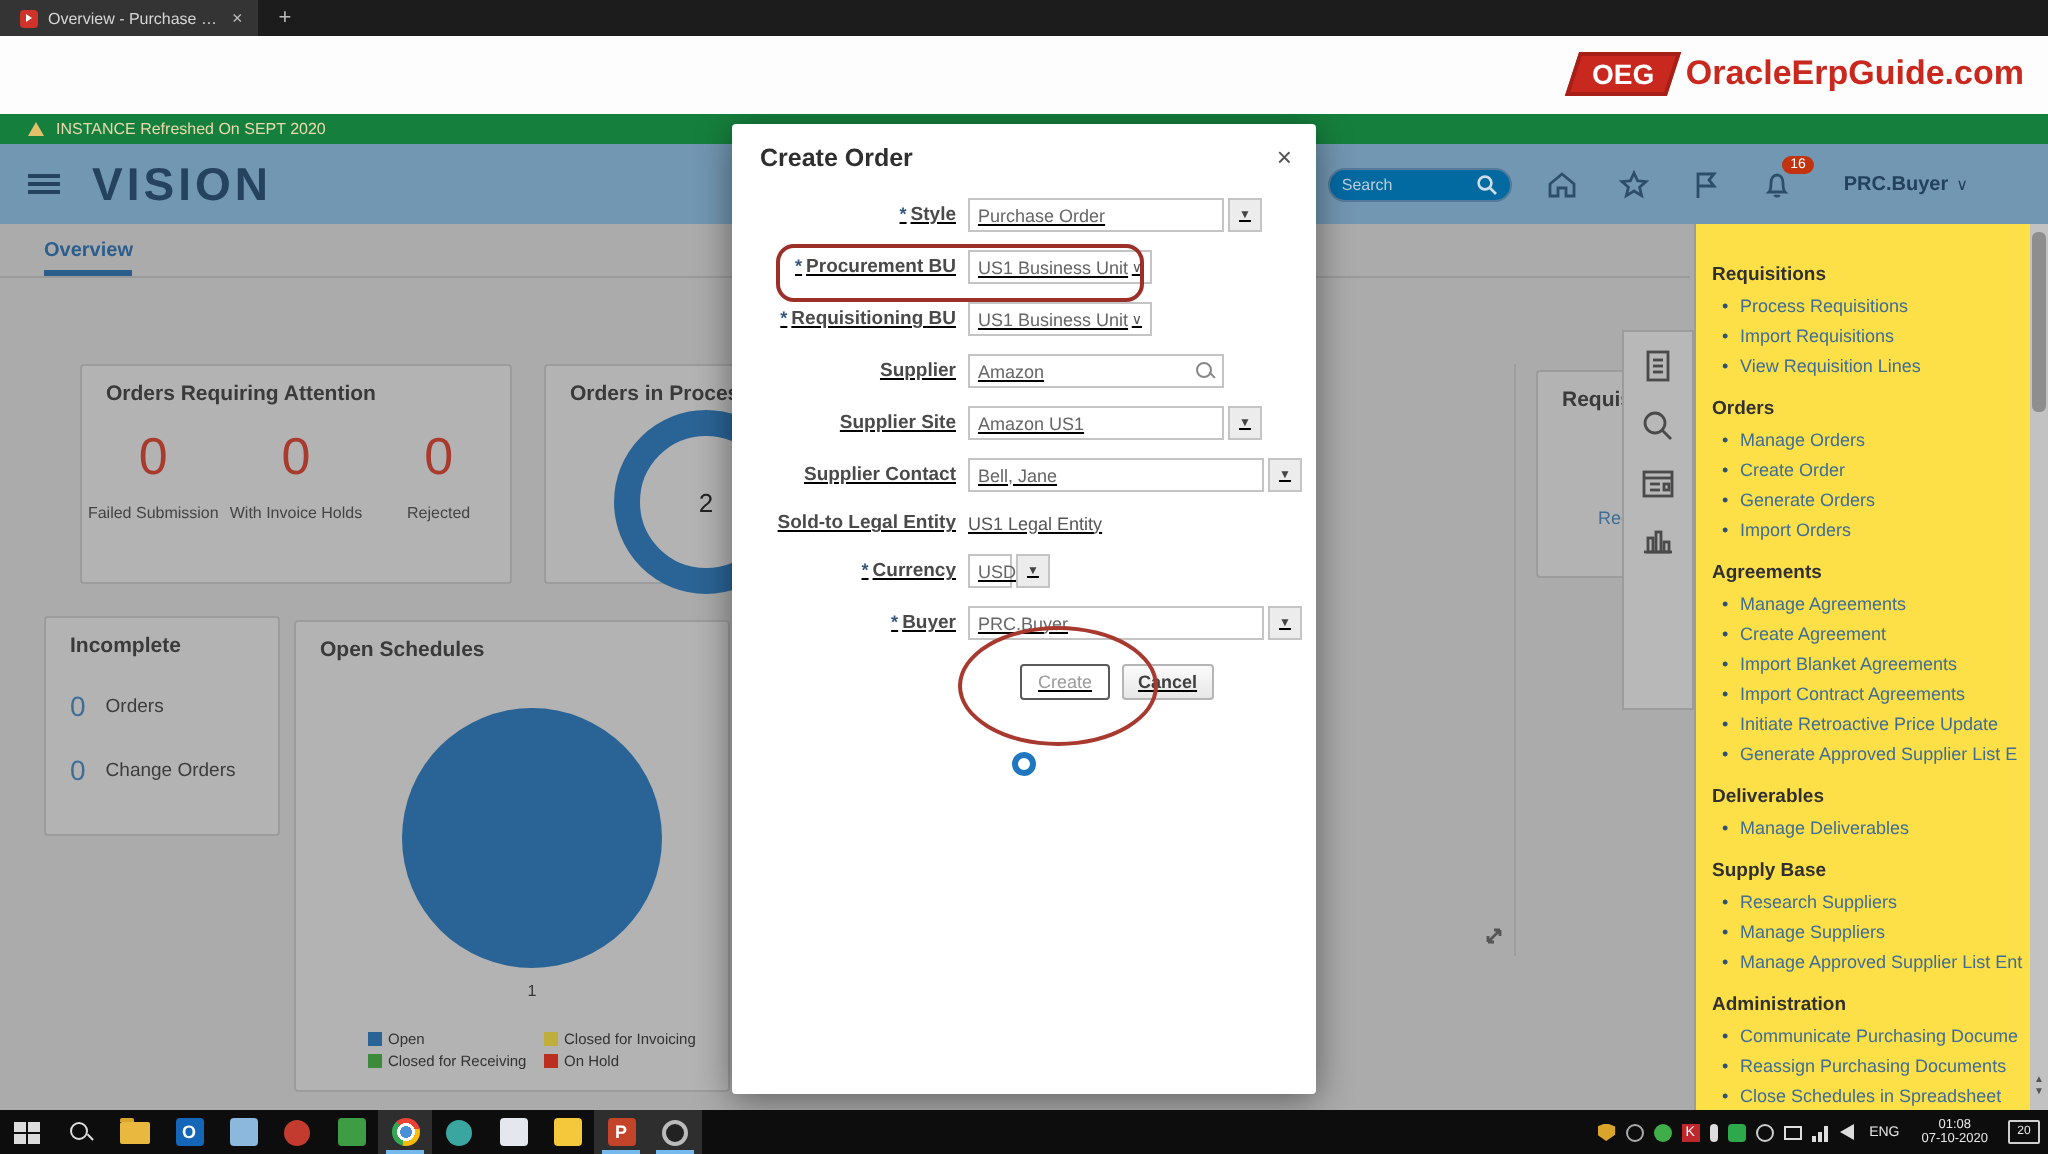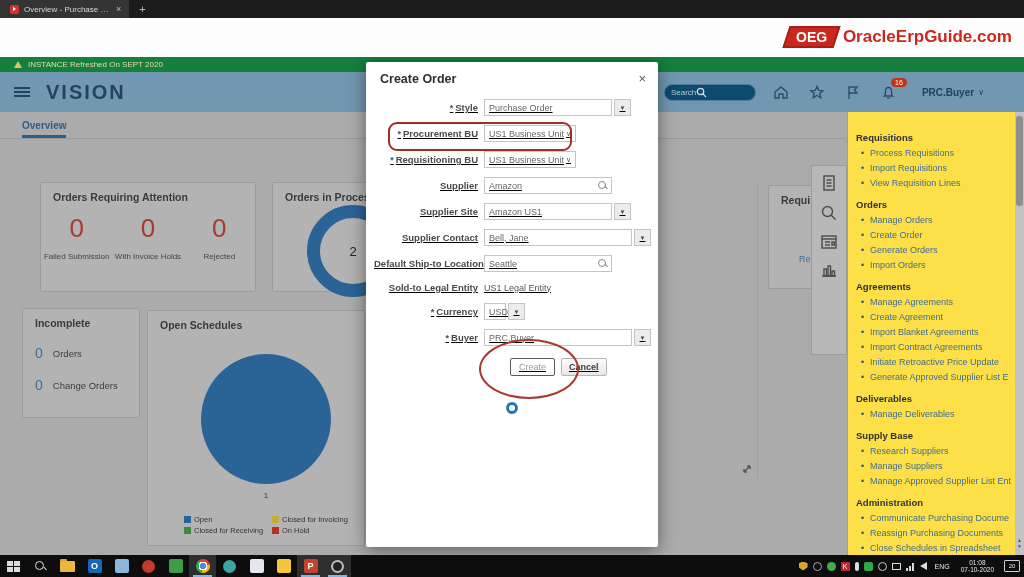--- a/index.html
+++ b/index.html
@@ -24,23 +24,23 @@
 
   
   .viewport { position:absolute; left:0; top:57px; width:1024px; height:498px; background:#ababab; overflow:hidden; }
 
   .banner { position:absolute; left:0; top:0; width:1024px; height:15px; background:#15803d; color:#ead9ad; font-size:8px; display:flex; align-items:center; gap:6px; padding-left:14px; }
   .warn-ico { width:0; height:0; border-left:4px solid transparent; border-right:4px solid transparent; border-bottom:7px solid #e3c06a; }
 
   .apphead { position:absolute; left:0; top:15px; width:1024px; height:40px; background:#7297b2; display:flex; align-items:center; }
   .burger { width:16px; height:10px; border-top:2px solid #25435f; border-bottom:2px solid #25435f; margin:0 0 0 14px; position:relative; }
   .burger::after { content:""; position:absolute; left:0; top:2px; width:16px; height:2px; background:#25435f; }
-  .brand { color:#25435f; font-weight:bold; font-size:20px; letter-spacing:2px; margin-left:16px; }
+  .brand { color:#25435f; font-weight:bold; font-size:23px; letter-spacing:2px; margin-left:16px; }
   .headspacer { flex:1; }
-  .search-pill { width:92px; height:17px; background:#0c4a6e; border:1px solid #54799a; border-radius:9px; display:flex; align-items:center; justify-content:flex-start; padding:0 6px; margin-right:16px; }
+  .search-pill { width:92px; height:17px; background:#0369a1; border:1px solid #54799a; border-radius:9px; display:flex; align-items:center; justify-content:space-between; padding:0 6px; margin-right:16px; }
   .search-pill .ph { color:#b9cedd; font-size:8px; }
   .hicon { width:18px; height:18px; margin-right:18px; display:flex; align-items:center; justify-content:center; }
   .hicon svg { stroke:#2d4e6b; fill:none; stroke-width:1.4; }
   .bell-wrap { position:relative; }
   .nbadge { position:absolute; right:-9px; top:-5px; background:#c1340f; color:#fff; font-size:7px; border-radius:7px; padding:1px 4px; }
   .username { color:#23415c; font-weight:bold; font-size:10px; margin:0 4px 0 6px; }
   .user-caret { color:#23415c; font-size:8px; margin-right:40px; }
 
   
   .pagetab { position:absolute; left:22px; top:63px; color:#2b5e8c; font-weight:bold; font-size:10px; padding-bottom:4px; border-bottom:3px solid #2b5e8c; }
@@ -375,25 +375,20 @@
           <span class="inp w-def">Amazon US1</span>
           <span class="ddbtn">▼</span>
         </div>
 
         <div class="mrow">
           <span class="mlabel">Supplier Contact</span>
           <span class="inp w-wide">Bell, Jane</span>
           <span class="ddbtn">▼</span>
         </div>
 
-        <div class="mrow">
-          <span class="mlabel">Default Ship-to Location</span>
-          <span class="inp w-def">Seattle</span>
-          <span class="mag"></span>
-        </div>
 
         <div class="mrow ro">
           <span class="mlabel">Sold-to Legal Entity</span>
           <span class="ro-val">US1 Legal Entity</span>
         </div>
 
         <div class="mrow">
           <span class="mlabel"><span class="req">*</span><span>Currency</span></span>
           <span class="inp w-narrow">USD</span>
           <span class="ddbtn">▼</span>

